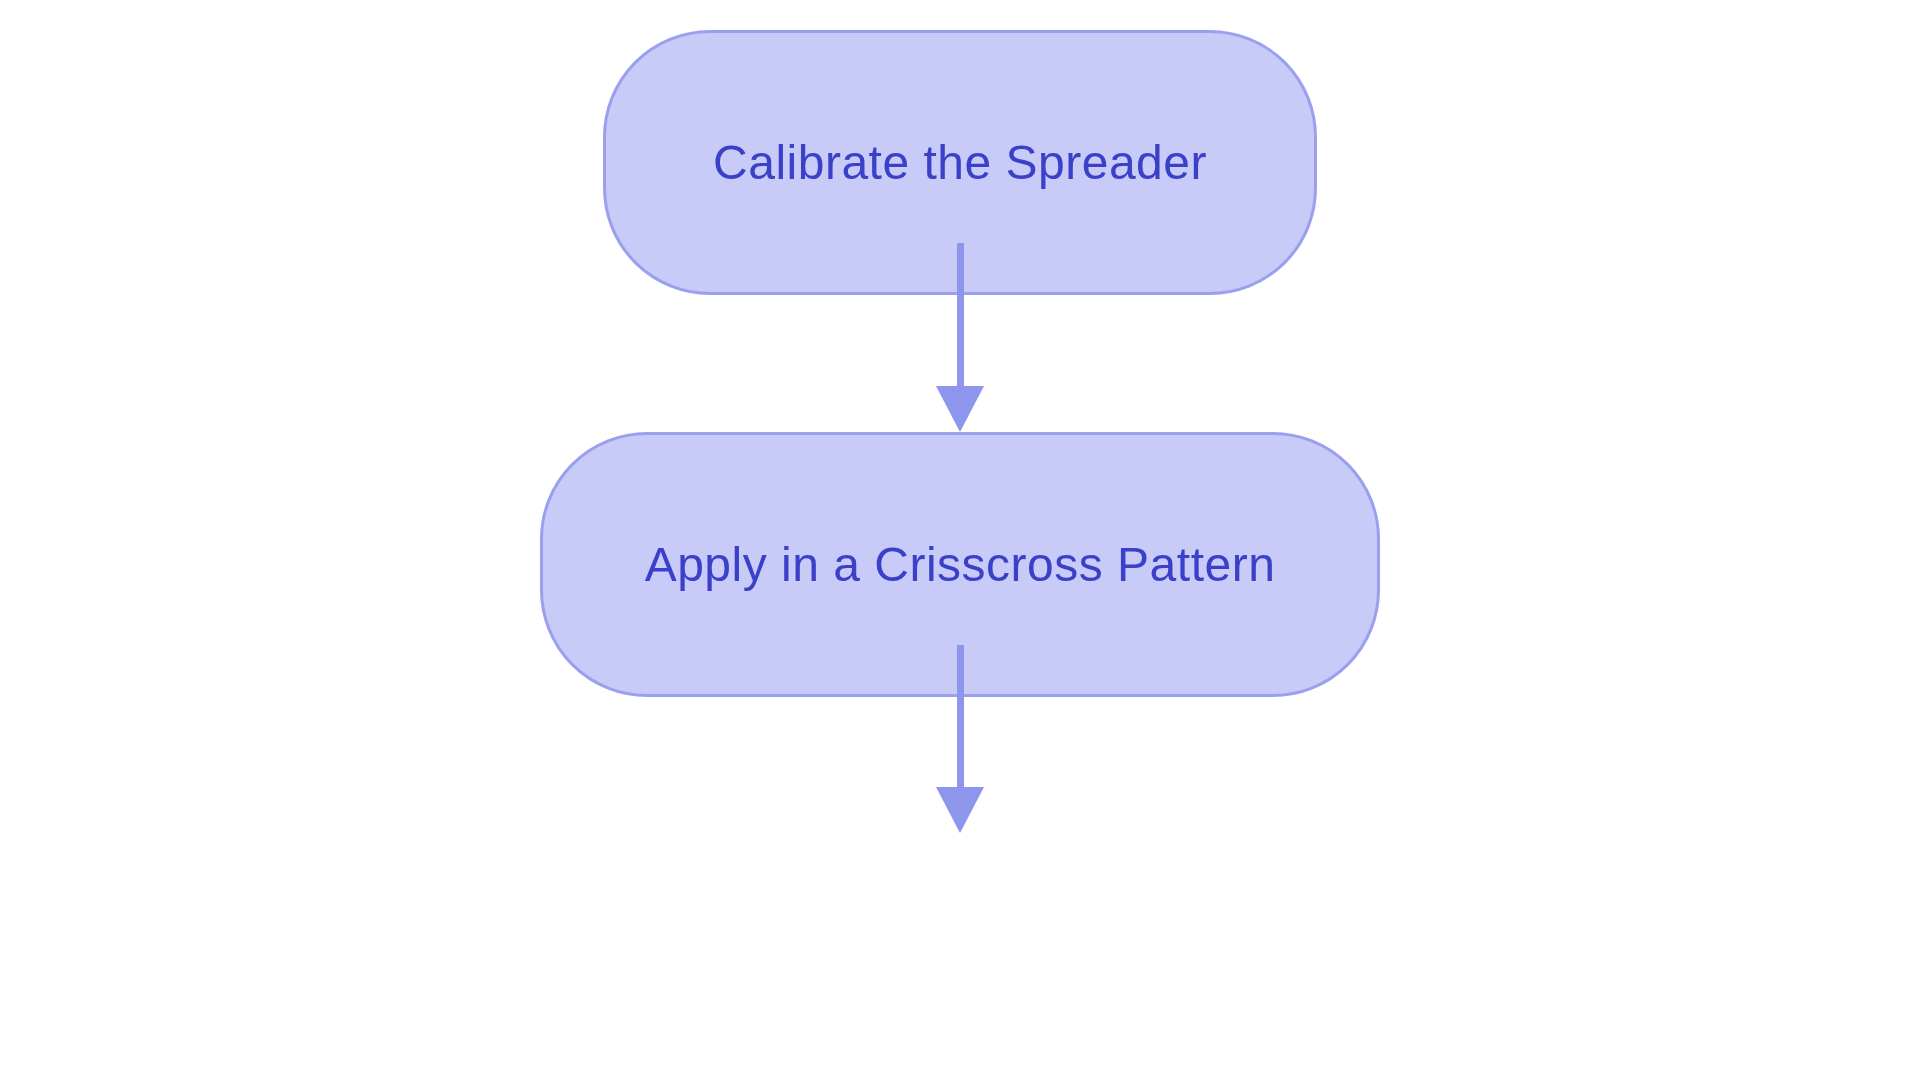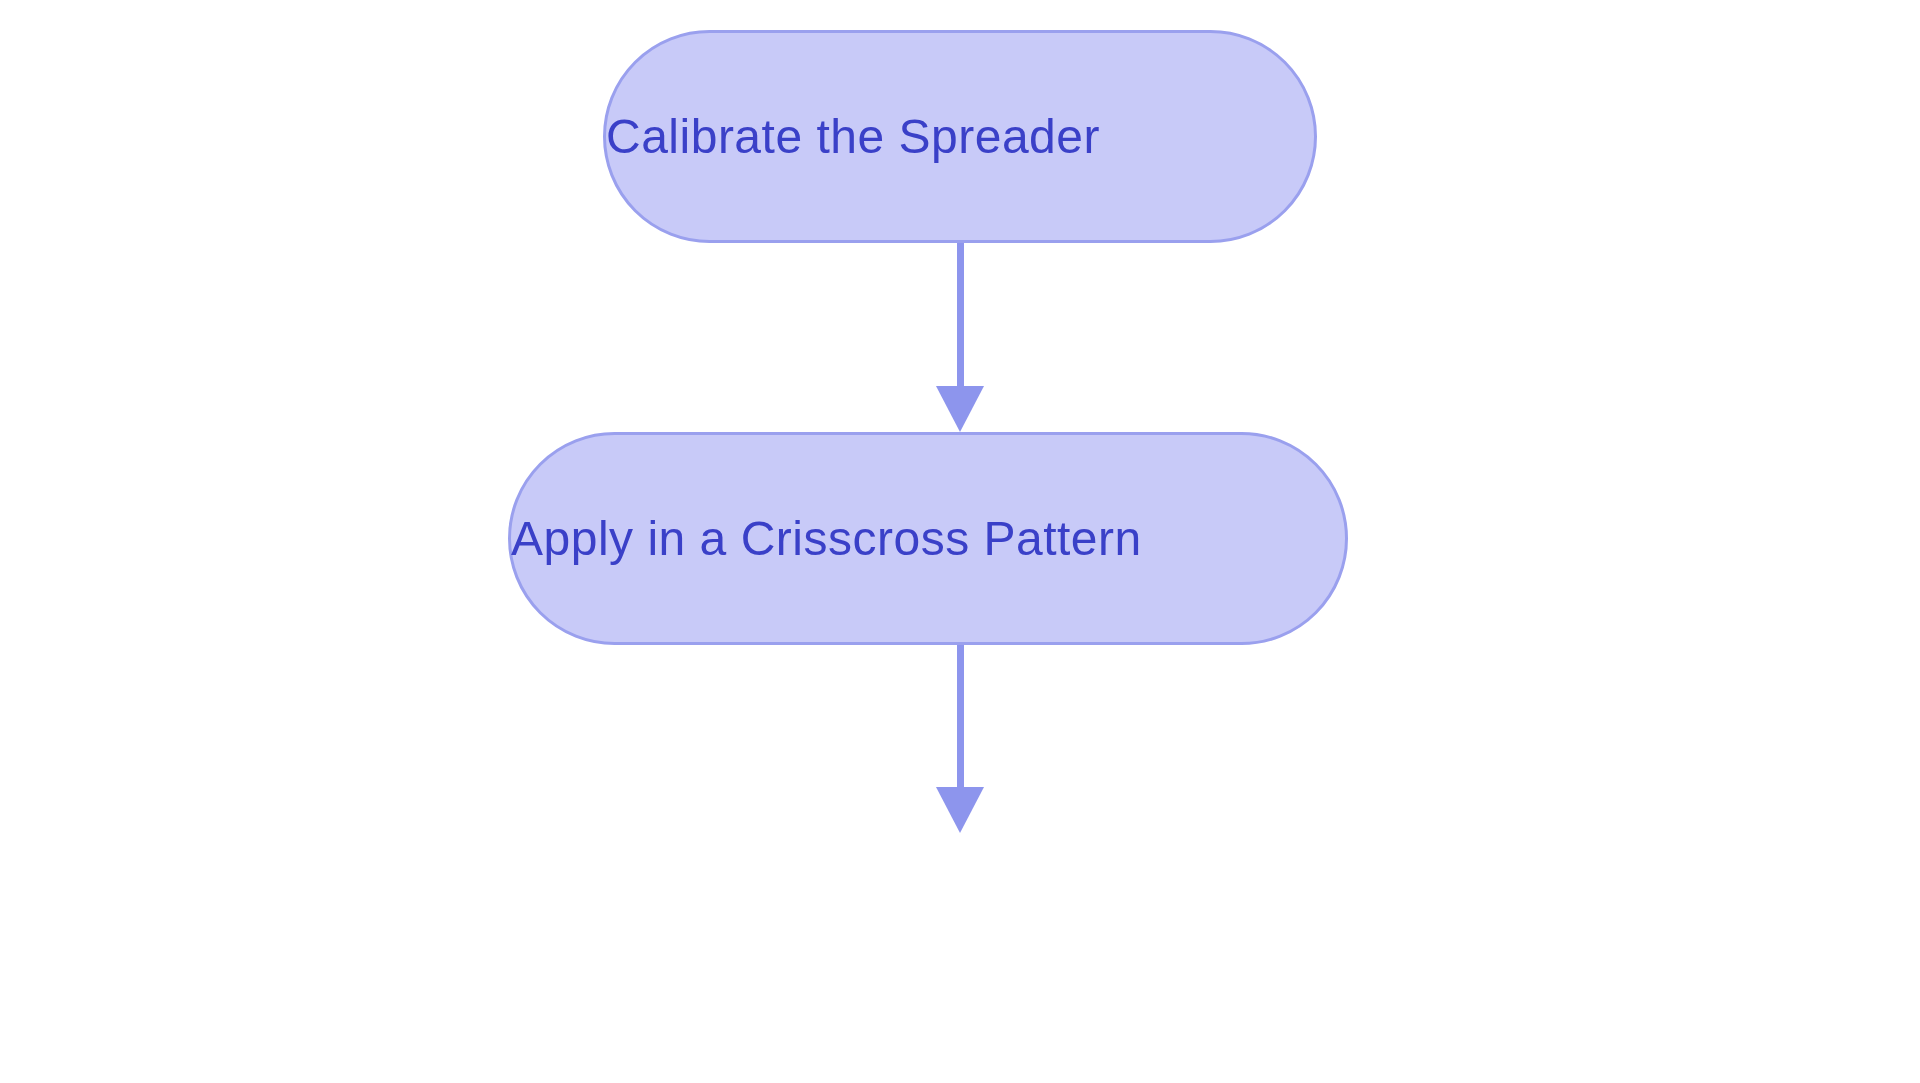--- a/index.html
+++ b/index.html
@@ -18,35 +18,36 @@
     position: relative;
     width: 1920px;
     height: 1083px;
     background: var(--bg);
     overflow: hidden;
   }
   .node {
     position: absolute;
     display: flex;
     align-items: center;
+    justify-content: center;
     background: var(--node-fill);
     border: 3px solid var(--node-border);
     border-radius: 107px;
-    height: 213px;
+    height: 265px;
   }
   .node-label {
     color: var(--node-text);
     font-size: 48px;
     font-weight: 400;
     letter-spacing: 0.5px;
     white-space: nowrap;
     text-align: center;
   }
   .node-1 { left: 603px; top: 30px;  width: 714px; }
-  .node-2 { left: 508px; top: 432px; width: 840px; }
+  .node-2 { left: 540px; top: 432px; width: 840px; }
   .node-3 { left: 533px; top: 833px; width: 854px; }
 
   .arrow {
     position: absolute;
     left: 936px;           
     width: 48px;
     display: flex;
     flex-direction: column;
     align-items: center;
   }

